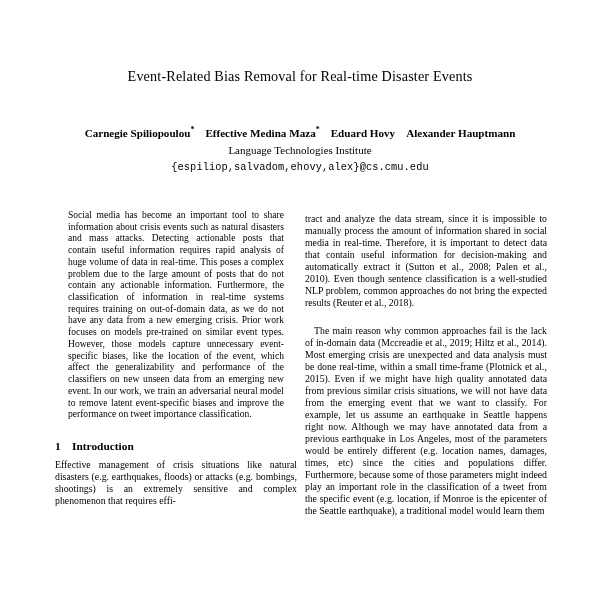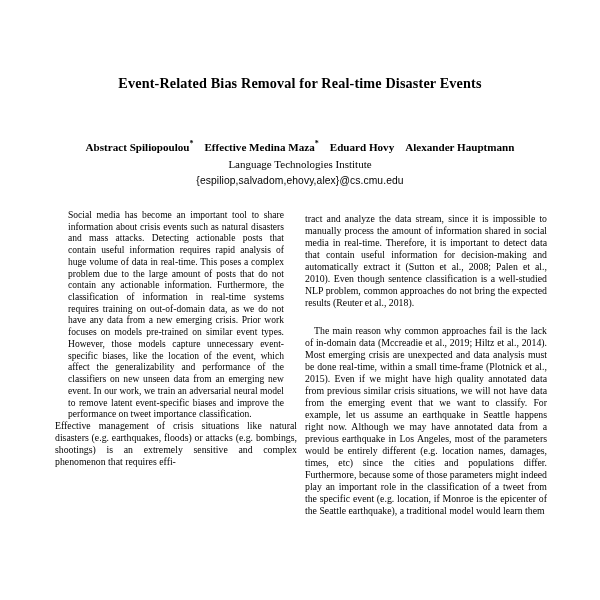--- a/index.html
+++ b/index.html
@@ -19,23 +19,23 @@
     width: 600px;
     height: 600px;
     background: #ffffff;
     overflow: hidden;
   }
 
   
   .title {
     text-align: center;
     font-size: 14.2px;
-    font-weight: bold;
+    font-weight: normal;
     letter-spacing: 0.15px;
-    margin: 16px;
+    margin: 9px;
     padding-top: 58px;
     line-height: 1.3;
   }
 
   .authors {
     text-align: center;
     font-size: 11.1px;
     font-weight: bold;
     margin: 0;
     padding-top: 31px;
@@ -56,21 +56,21 @@
   .affil {
     text-align: center;
     font-size: 11px;
     margin: 0;
     line-height: 1.32;
     padding-top: 2px;
   }
 
   .email {
     text-align: center;
-    font-family: Liberation Sans, sans-serif;
+    font-family: Liberation Mono, monospace;
     font-size: 10.3px;
     margin: 0;
     padding-top: 3px;
     letter-spacing: 0.1px;
   }
 
   
   .columns {
     position: absolute;
     top: 205px;
@@ -146,31 +146,34 @@
   }
 </style>
 </head>
 <body>
 
 <div class="page">
 
   <h1 class="title">Event-Related Bias Removal for Real-time Disaster Events</h1>
 
   <div class="authors">
-    <span class="author"><span>Abstract Spiliopoulou</span><span class="au-star">*</span></span><span class="author"><span>Effective Medina Maza</span><span class="au-star">*</span></span><span class="author"><span>Eduard Hovy</span></span><span class="author"><span>Alexander Hauptmann</span></span>
+    <span class="author"><span>Carnegie Spiliopoulou</span><span class="au-star">*</span></span><span class="author"><span>Effective Medina Maza</span><span class="au-star">*</span></span><span class="author"><span>Eduard Hovy</span></span><span class="author"><span>Alexander Hauptmann</span></span>
   </div>
 
   <div class="affil">Language Technologies Institute</div>
   <div class="email">{espiliop,salvadom,ehovy,alex}@cs.cmu.edu</div>
 
   <div class="columns">
 
     <div class="col col-left">
       <p class="abstract-body">Social media has become an important tool to share information about crisis events such as natural disasters and mass attacks. Detecting actionable posts that contain useful information requires rapid analysis of huge volume of data in real-time. This poses a complex problem due to the large amount of posts that do not contain any actionable information. Furthermore, the classification of information in real-time systems requires training on out-of-domain data, as we do not have any data from a new emerging crisis. Prior work focuses on models pre-trained on similar event types. However, those models capture unnecessary event-specific biases, like the location of the event, which affect the generalizability and performance of the classifiers on new unseen data from an emerging new event. In our work, we train an adversarial neural model to remove latent event-specific biases and improve the performance on tweet importance classification.</p>
 
+      <div class="section-heading">
+        <span class="section-num">1</span><span>Introduction</span>
+      </div>
 
       <p class="body-par">Effective management of crisis situations like natural disasters (e.g. earthquakes, floods) or attacks (e.g. bombings, shootings) is an extremely sensitive and complex phenomenon that requires effi-</p>
     </div>
 
     <div class="col col-right">
       <p class="body-par rcol-first">tract and analyze the data stream, since it is impossible to manually process the amount of information shared in social media in real-time. Therefore, it is important to detect data that contain useful information for decision-making and automatically extract it (Sutton et al., 2008; Palen et al., 2010). Even though sentence classification is a well-studied NLP problem, common approaches do not bring the expected results (Reuter et al., 2018).</p>
       <p class="body-par indent">The main reason why common approaches fail is the lack of in-domain data (Mccreadie et al., 2019; Hiltz et al., 2014). Most emerging crisis are unexpected and data analysis must be done real-time, within a small time-frame (Plotnick et al., 2015). Even if we might have high quality annotated data from previous similar crisis situations, we will not have data from the emerging event that we want to classify. For example, let us assume an earthquake in Seattle happens right now. Although we may have annotated data from a previous earthquake in Los Angeles, most of the parameters would be entirely different (e.g. location names, damages, times, etc) since the cities and populations differ. Furthermore, because some of those parameters might indeed play an important role in the classification of a tweet from the specific event (e.g. location, if Monroe is the epicenter of the Seattle earthquake), a traditional model would learn them</p>
     </div>
 
   </div>

